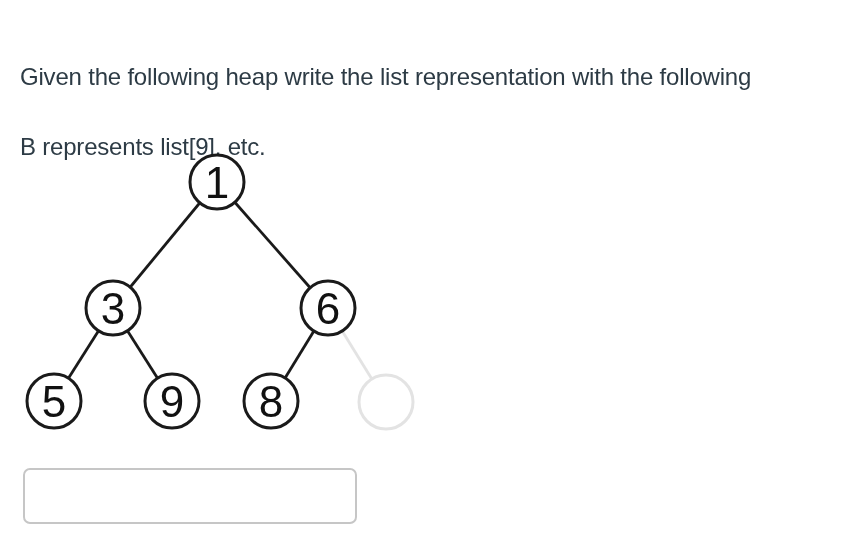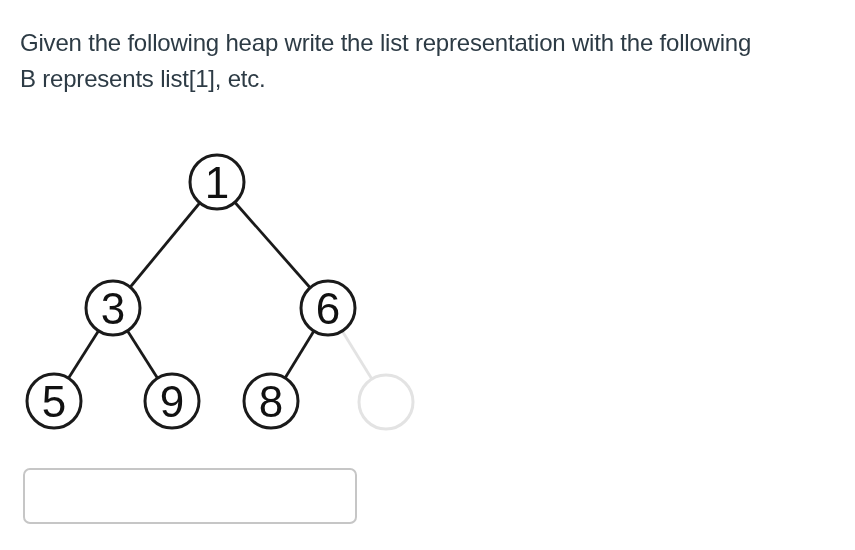--- a/index.html
+++ b/index.html
@@ -20,20 +20,21 @@
     top: 25px;
     width: 825px;
     font-size: 24px;
     line-height: 36px;
     font-weight: 400;
     color: #2d3b45;
     letter-spacing: -0.2px;
   }
   .question-line {
     white-space: nowrap;
+    margin-top: 34px;
   }
   .tree-svg {
     position: absolute;
     left: 0;
     top: 140px;
     width: 440px;
     height: 310px;
   }
   .edge {
     stroke: #1a1a1a;
@@ -76,21 +77,21 @@
     color: #2d3b45;
     padding: 0 10px;
     outline: none;
   }
 </style>
 </head>
 <body>
 
 <div class="question">
   <div class="question-line">Given the following heap write the list representation with the following</div>
-  <div class="question-line">B represents list[1], etc.</div>
+  <div class="question-line">B represents list[9], etc.</div>
 </div>
 
 <svg class="tree-svg" viewBox="0 0 440 310">
 
   <line class="edge-ghost" x1="328" y1="168" x2="386" y2="262"></line>
 
   <line class="edge" x1="217" y1="42" x2="113" y2="168"></line>
   <line class="edge" x1="217" y1="42" x2="328" y2="168"></line>
   <line class="edge" x1="113" y1="168" x2="54" y2="261"></line>
   <line class="edge" x1="113" y1="168" x2="172" y2="261"></line>

